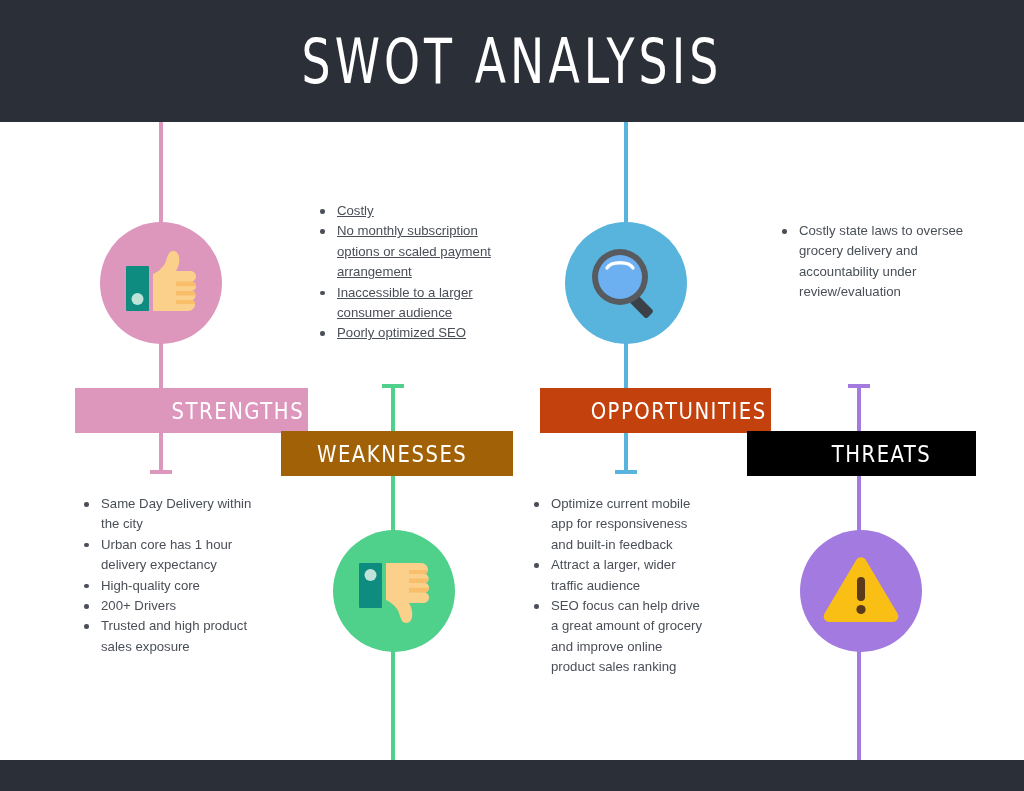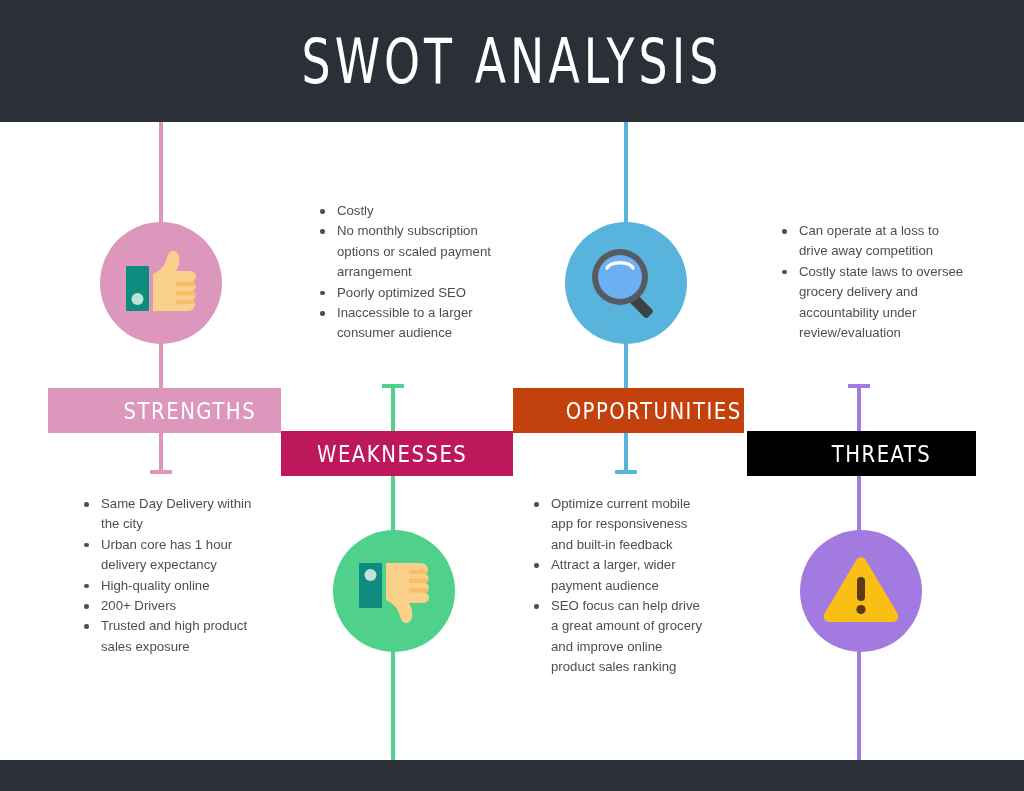--- a/index.html
+++ b/index.html
@@ -83,21 +83,21 @@
     color: #ffffff;
   }
   .cat-bar .cat-label {
     font-family: "Liberation Sans Narrow", "DejaVu Sans Condensed", "Liberation Sans", sans-serif;
     font-size: 23px;
     font-weight: 400;
     letter-spacing: 1.6px;
     white-space: nowrap;
     transform: scaleX(0.95);
   }
-  .bar-left  { justify-content: center; padding-left: 50px; }
+  .bar-left  { justify-content: flex-end; padding-left: 50px; margin-left: 27px; }
   .bar-right { justify-content: flex-end;   padding-right: 42px; }
 
   
   .bullet-list {
     position: absolute;
     color: #4a4f57;
     font-family: "Liberation Sans", sans-serif;
     font-size: 13.2px;
     line-height: 20.4px;
     list-style: none;
@@ -184,53 +184,52 @@
       <path d="M35.2 5 C37.4 1.3 42.6 1.3 44.8 5 L76.5 58.5 C78.7 62.3 76.1 67 71.7 67 L8.3 67 C3.9 67 1.3 62.3 3.5 58.5 Z" fill="#F9BF15"></path>
       <rect x="36" y="22" width="8" height="24" rx="4" fill="#5A3A18"></rect>
       <circle cx="40" cy="54.5" r="4.6" fill="#5A3A18"></circle>
     </svg>
   </div>
 
   <div class="cat-bar bar-left" style="left:48px; top:388px; width:233px; background:#DD96BC;">
     <span class="cat-label">STRENGTHS</span>
   </div>
 
-  <div class="cat-bar bar-right" style="left:281px; top:431px; width:232px; background:#be185d;">
+  <div class="cat-bar bar-right" style="left:281px; top:431px; width:232px; background:#a16207;">
     <span class="cat-label">WEAKNESSES</span>
   </div>
 
   <div class="cat-bar bar-left" style="left:513px; top:388px; width:231px; background:#c2410c;">
     <span class="cat-label">OPPORTUNITIES</span>
   </div>
 
   <div class="cat-bar bar-right" style="left:747px; top:431px; width:229px; background:#000000;">
     <span class="cat-label">THREATS</span>
   </div>
 
-  <ul class="bullet-list" style="left:318px; top:201px; width:196px;">
+  <ul class="bullet-list" style="left:318px; top:201px; width:196px;text-decoration:underline;">
     <li>Costly</li>
     <li>No monthly subscription options or scaled payment arrangement</li>
+    <li>Inaccessible to a larger consumer audience</li>
     <li>Poorly optimized SEO</li>
-    <li>Inaccessible to a larger consumer audience</li>
   </ul>
 
   <ul class="bullet-list" style="left:780px; top:221px; width:190px;">
-    <li>Can operate at a loss to drive away competition</li>
     <li>Costly state laws to oversee grocery delivery and accountability under review/evaluation</li>
   </ul>
 
   <ul class="bullet-list" style="left:82px; top:494px; width:190px;">
     <li>Same Day Delivery within the city</li>
     <li>Urban core has 1 hour delivery expectancy</li>
-    <li>High-quality online</li>
+    <li>High-quality core</li>
     <li>200+ Drivers</li>
     <li>Trusted and high product sales exposure</li>
   </ul>
 
   <ul class="bullet-list" style="left:532px; top:494px; width:172px;">
     <li>Optimize current mobile app for responsiveness and built-in feedback</li>
-    <li>Attract a larger, wider payment audience</li>
+    <li>Attract a larger, wider traffic audience</li>
     <li>SEO focus can help drive a great amount of grocery and improve online product sales ranking</li>
   </ul>
 
   <div class="band" id="footer-band"></div>
 
 </div>
 
 </body></html>

